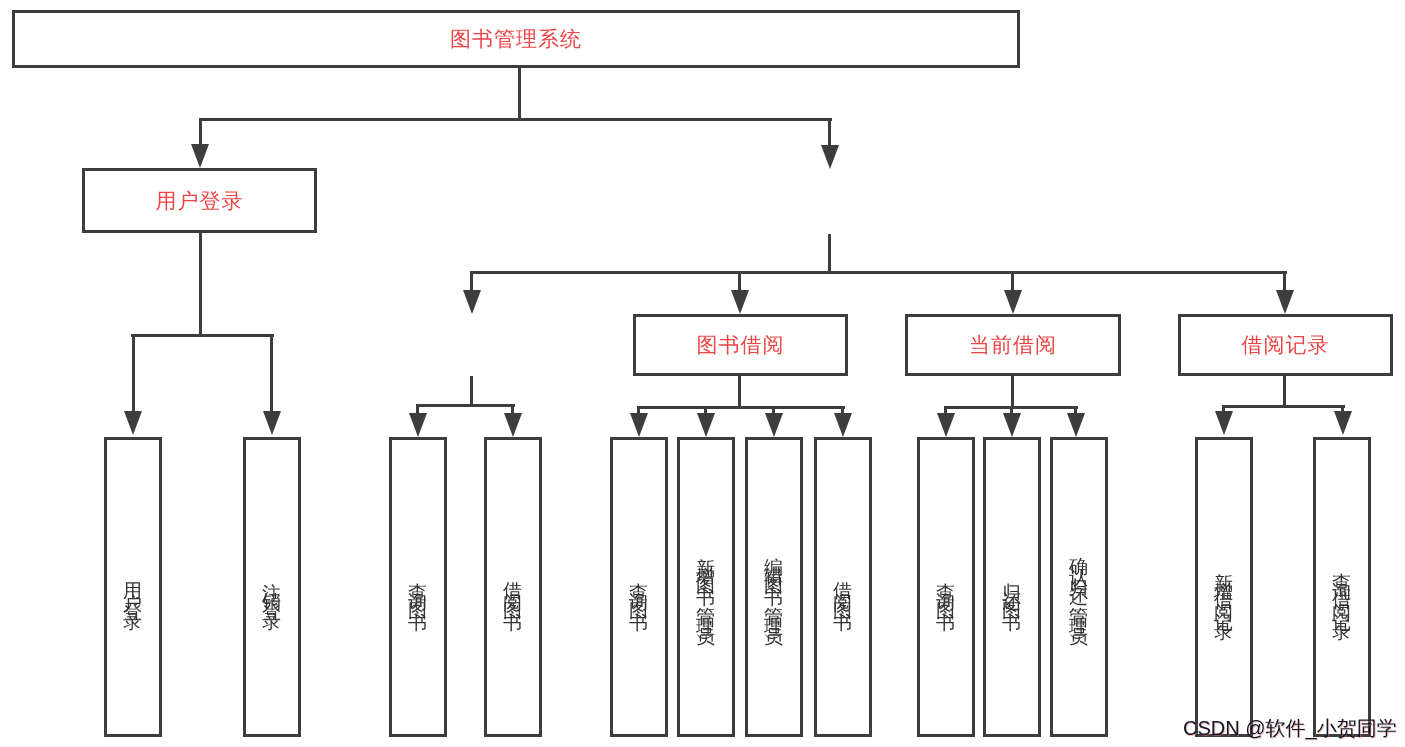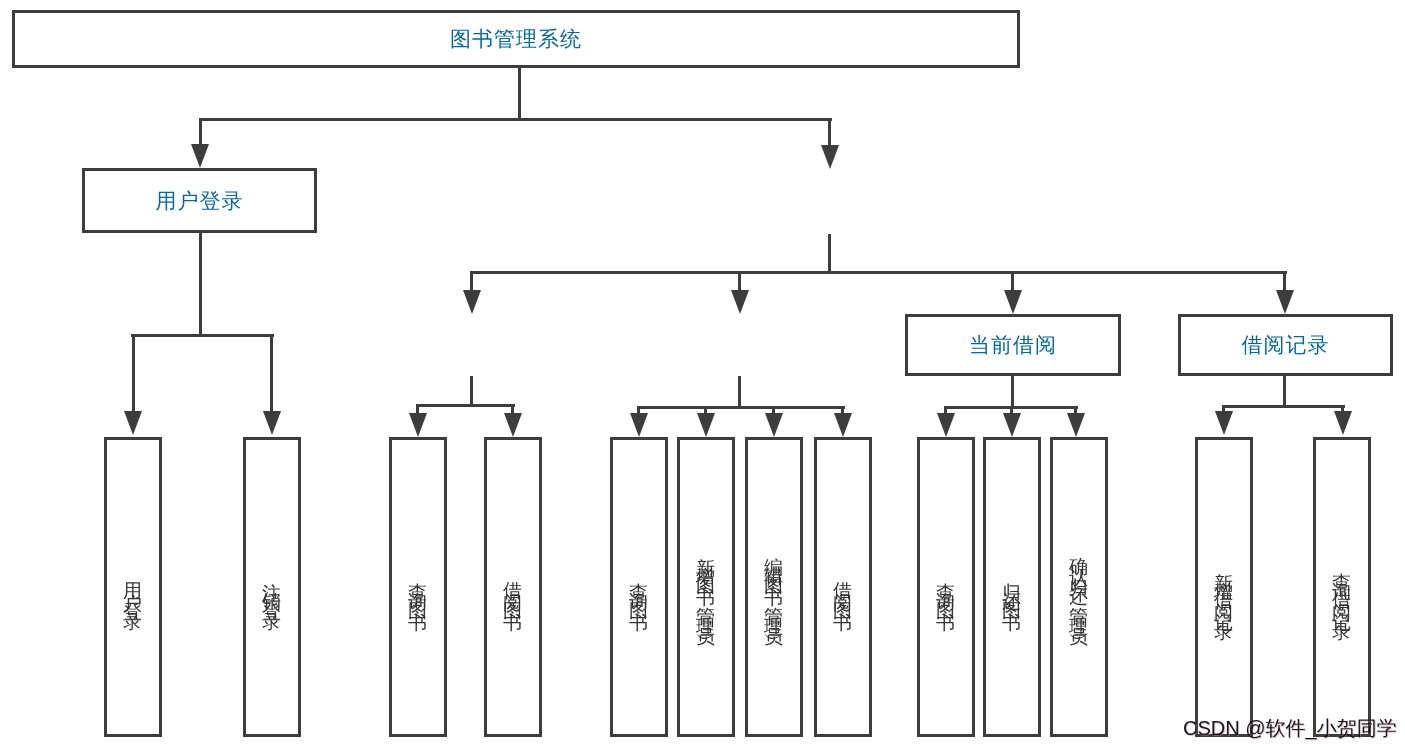--- a/index.html
+++ b/index.html
@@ -4,21 +4,21 @@
 <style>
   html,body{margin:0;padding:0;background:#ffffff;}
   .stage{
     position:relative;width:1405px;height:747px;background:#ffffff;overflow:hidden;
     font-family:"Liberation Sans","DejaVu Sans",sans-serif;color:#333333;
   }
   
   .box{
     position:absolute;box-sizing:border-box;border:3px solid #3d3d3d;background:#ffffff;
     display:flex;align-items:center;justify-content:center;
-    font-size:21px;letter-spacing:1px;color:#0369a1;
+    font-size:21px;letter-spacing:1px;color:#ef4444;
   }
   .vbox{
     position:absolute;box-sizing:border-box;border:3px solid #3d3d3d;background:#ffffff;
     width:58px;height:300px;top:437px;
     display:flex;align-items:center;justify-content:center;
   }
   .vbox span{
     writing-mode:vertical-rl;text-orientation:mixed;
     font-size:19px;letter-spacing:10px;line-height:1;color:#333333;white-space:nowrap;
   }
@@ -101,20 +101,23 @@
   <i class="ar" style="left:1334px;top:411px"></i>
 
   <div class="box" style="left:12px;top:10px;width:1008px;height:58px">
     <span>图书管理系统</span>
   </div>
 
   <div class="box" style="left:82px;top:168px;width:235px;height:65px">
     <span>用户登录</span>
   </div>
 
+  <div class="box" style="left:633px;top:314px;width:215px;height:62px">
+    <span>图书借阅</span>
+  </div>
   <div class="box" style="left:905px;top:314px;width:216px;height:62px">
     <span>当前借阅</span>
   </div>
   <div class="box" style="left:1178px;top:314px;width:215px;height:62px">
     <span>借阅记录</span>
   </div>
 
   <div class="vbox" style="left:104px">
     <span>用户登录</span>
   </div>

